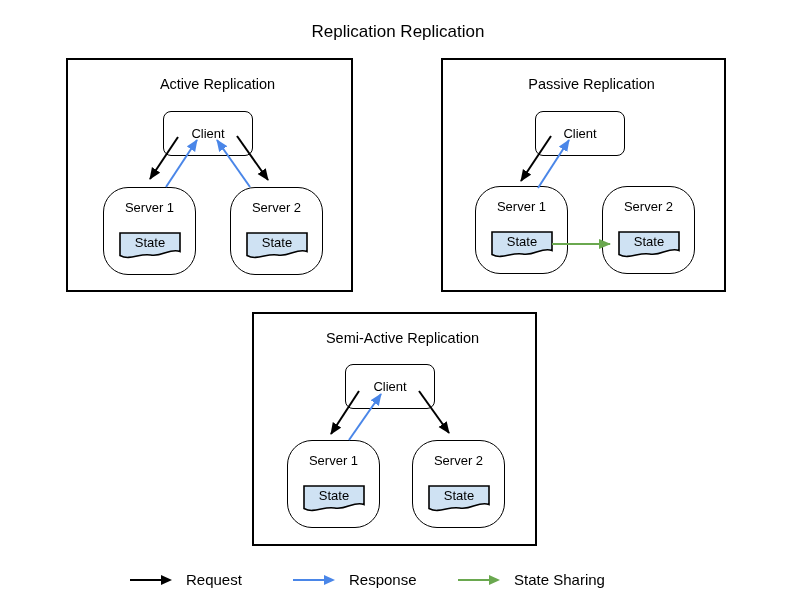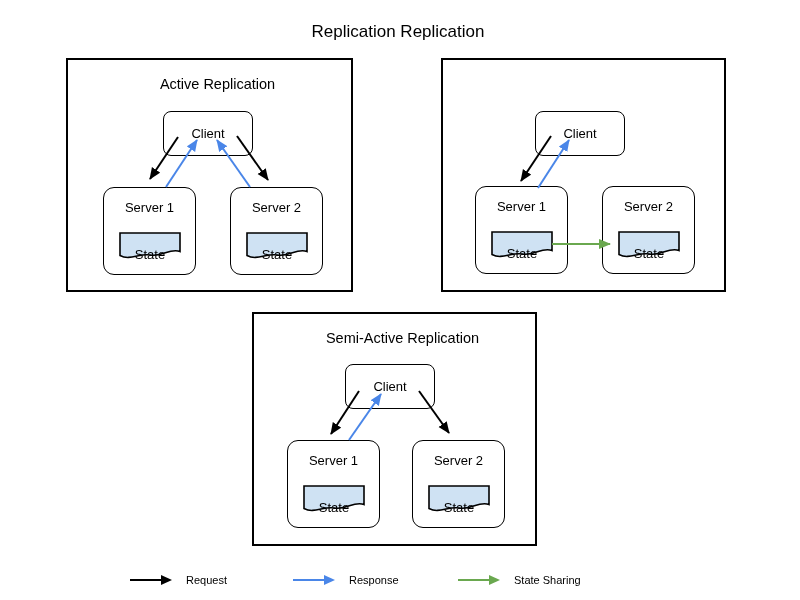--- a/index.html
+++ b/index.html
@@ -35,38 +35,38 @@
   }
   .client{
     position:absolute;width:90px;height:45px;
     border:1.6px solid var(--color-outline);border-radius:8px;
     background:#fff;
     display:flex;align-items:center;justify-content:center;
     font-size:13px;
   }
   .server{
     position:absolute;width:93px;height:88px;
-    border:1.6px solid var(--color-outline);border-radius:11px;
+    border:1.6px solid var(--color-outline);border-radius:25px;
     background:#fff;
   }
   .server-label{
     margin-top:12px;text-align:center;font-size:13px;line-height:16px;
   }
   .state{
     position:absolute;left:15px;top:44px;width:62px;height:30px;
   }
   .state-shape{position:absolute;left:0;top:0;width:62px;height:30px;}
   .state-path{
     fill:var(--color-state-fill);
     stroke:var(--color-outline);
     stroke-width:1.6;
   }
   .state-label{
     position:absolute;left:0;right:0;top:1px;
-    text-align:center;font-size:13px;line-height:19px;margin-top:12px;
+    text-align:center;font-size:13px;line-height:19px;
   }
   .overlay{
     position:absolute;left:0;top:0;width:800px;height:600px;
     pointer-events:none;z-index:5;
   }
   .arrow{fill:none;stroke-width:2;}
   .arrow.request{stroke:var(--color-request);marker-end:url(#mk-request);}
   .arrow.response{stroke:var(--color-response);marker-end:url(#mk-response);}
   .arrow.share{stroke:var(--color-state-sharing);marker-end:url(#mk-share);}
   #mk-request path{fill:var(--color-request);}
@@ -76,21 +76,21 @@
     position:absolute;top:570px;height:19px;
     display:flex;align-items:center;
   }
   .legend-arrow{margin-right:14px;display:block;}
   .legend-arrow.request line{stroke:var(--color-request);stroke-width:2;}
   .legend-arrow.request polygon{fill:var(--color-request);}
   .legend-arrow.response line{stroke:var(--color-response);stroke-width:2;}
   .legend-arrow.response polygon{fill:var(--color-response);}
   .legend-arrow.share line{stroke:var(--color-state-sharing);stroke-width:2;}
   .legend-arrow.share polygon{fill:var(--color-state-sharing);}
-  .legend-label{font-size:11px;line-height:18px;}
+  .legend-label{font-size:15px;line-height:18px;}
 </style>
 </head>
 <body>
 
 <div class="main-title">Replication Replication</div>
 
 <div class="panel" style="left:66px;top:58px;width:287px;height:234px">
   <div class="panel-title">Active Replication</div>
   <div class="client" style="left:95px;top:51px">
     <span>Client</span>
@@ -109,20 +109,21 @@
     <div class="state">
       <svg class="state-shape" viewBox="0 0 62 30" aria-hidden="true">
         <path class="state-path" d="M1,1 L61,1 L61,19.5 C51,15.5 43,25.5 31.5,23 C21,20.8 11,29 1,23.5 Z"></path>
       </svg>
       <span class="state-label">State</span>
     </div>
   </div>
 </div>
 
 <div class="panel" style="left:441px;top:58px;width:285px;height:234px">
+  <div class="panel-title">Passive Replication</div>
   <div class="client" style="left:92px;top:51px">
     <span>Client</span>
   </div>
   <div class="server" style="left:32px;top:126px">
     <div class="server-label">Server 1</div>
     <div class="state">
       <svg class="state-shape" viewBox="0 0 62 30" aria-hidden="true">
         <path class="state-path" d="M1,1 L61,1 L61,19.5 C51,15.5 43,25.5 31.5,23 C21,20.8 11,29 1,23.5 Z"></path>
       </svg>
       <span class="state-label">State</span>

